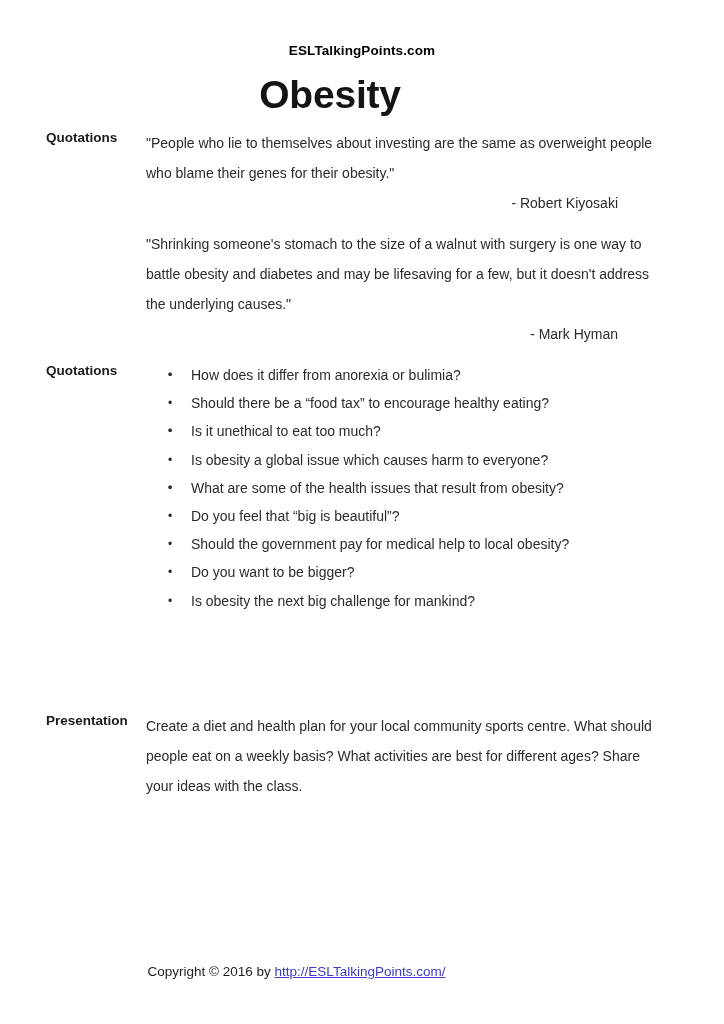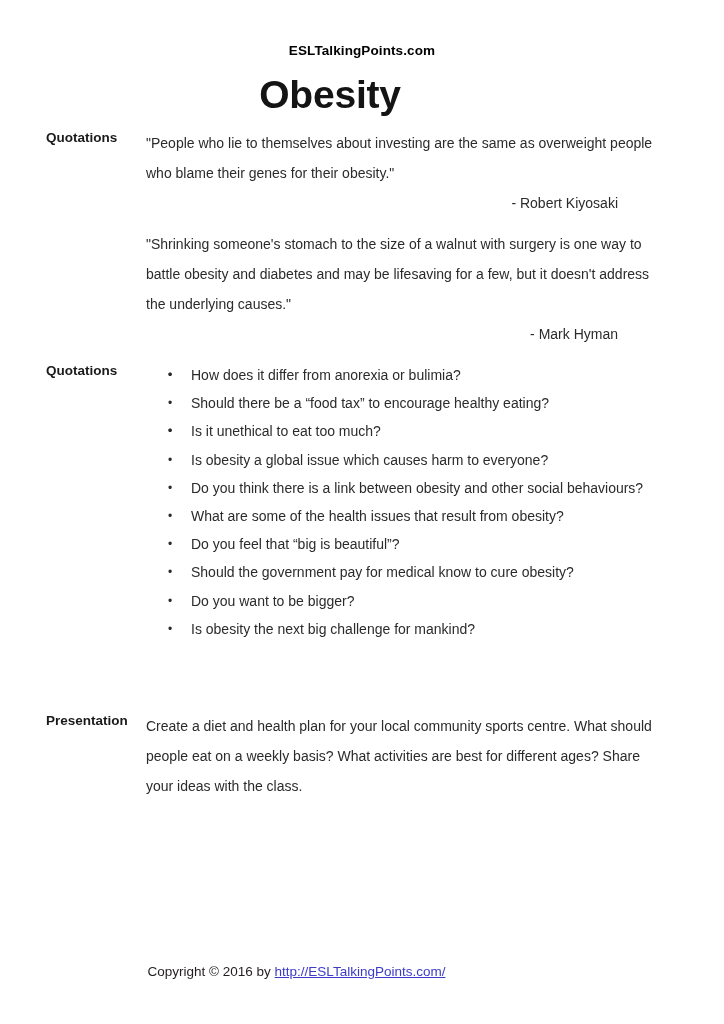--- a/index.html
+++ b/index.html
@@ -148,24 +148,24 @@
   <div class="row" style="top:361px;">
     <div class="row-label">Quotations</div>
     <div class="row-body">
       <ul class="qlist" id="questions-list">
           <li class="qitem"><span class="qbullet">•</span></li>
           <li class="qitem"><span class="qbullet">•</span><span>How does it differ from anorexia or bulimia?</span></li>
           <li class="qitem"><span class="qbullet">•</span><span>Should there be a “food tax” to encourage healthy eating?</span></li>
           <li class="qitem"><span class="qbullet">•</span></li>
           <li class="qitem"><span class="qbullet">•</span><span>Is it unethical to eat too much?</span></li>
           <li class="qitem"><span class="qbullet">•</span><span>Is obesity a global issue which causes harm to everyone?</span></li>
-          <li class="qitem"><span class="qbullet">•</span><span>Do you think there is a link between obesity and other social behaviours?</span></li>
+          <li class="qitem"><span class="qbullet">•</span></li>
           <li class="qitem"><span class="qbullet">•</span><span>What are some of the health issues that result from obesity?</span></li>
           <li class="qitem"><span class="qbullet">•</span><span>Do you feel that “big is beautiful”?</span></li>
-          <li class="qitem"><span class="qbullet">•</span><span>Should the government pay for medical know to cure obesity?</span></li>
+          <li class="qitem"><span class="qbullet">•</span><span>Should the government pay for medical help to local obesity?</span></li>
           <li class="qitem"><span class="qbullet">•</span><span>Do you want to be bigger?</span></li>
           <li class="qitem"><span class="qbullet">•</span><span>Is obesity the next big challenge for mankind?</span></li>
         </ul>
     </div>
   </div>
 
   <div class="row" style="top:711px;">
     <div class="row-label">Presentation</div>
     <div class="row-body">
       <div class="para" style="width:520px;">Create a diet and health plan for your local community sports centre. What should people eat on a weekly basis? What activities are best for different ages? Share your ideas with the class.</div>

